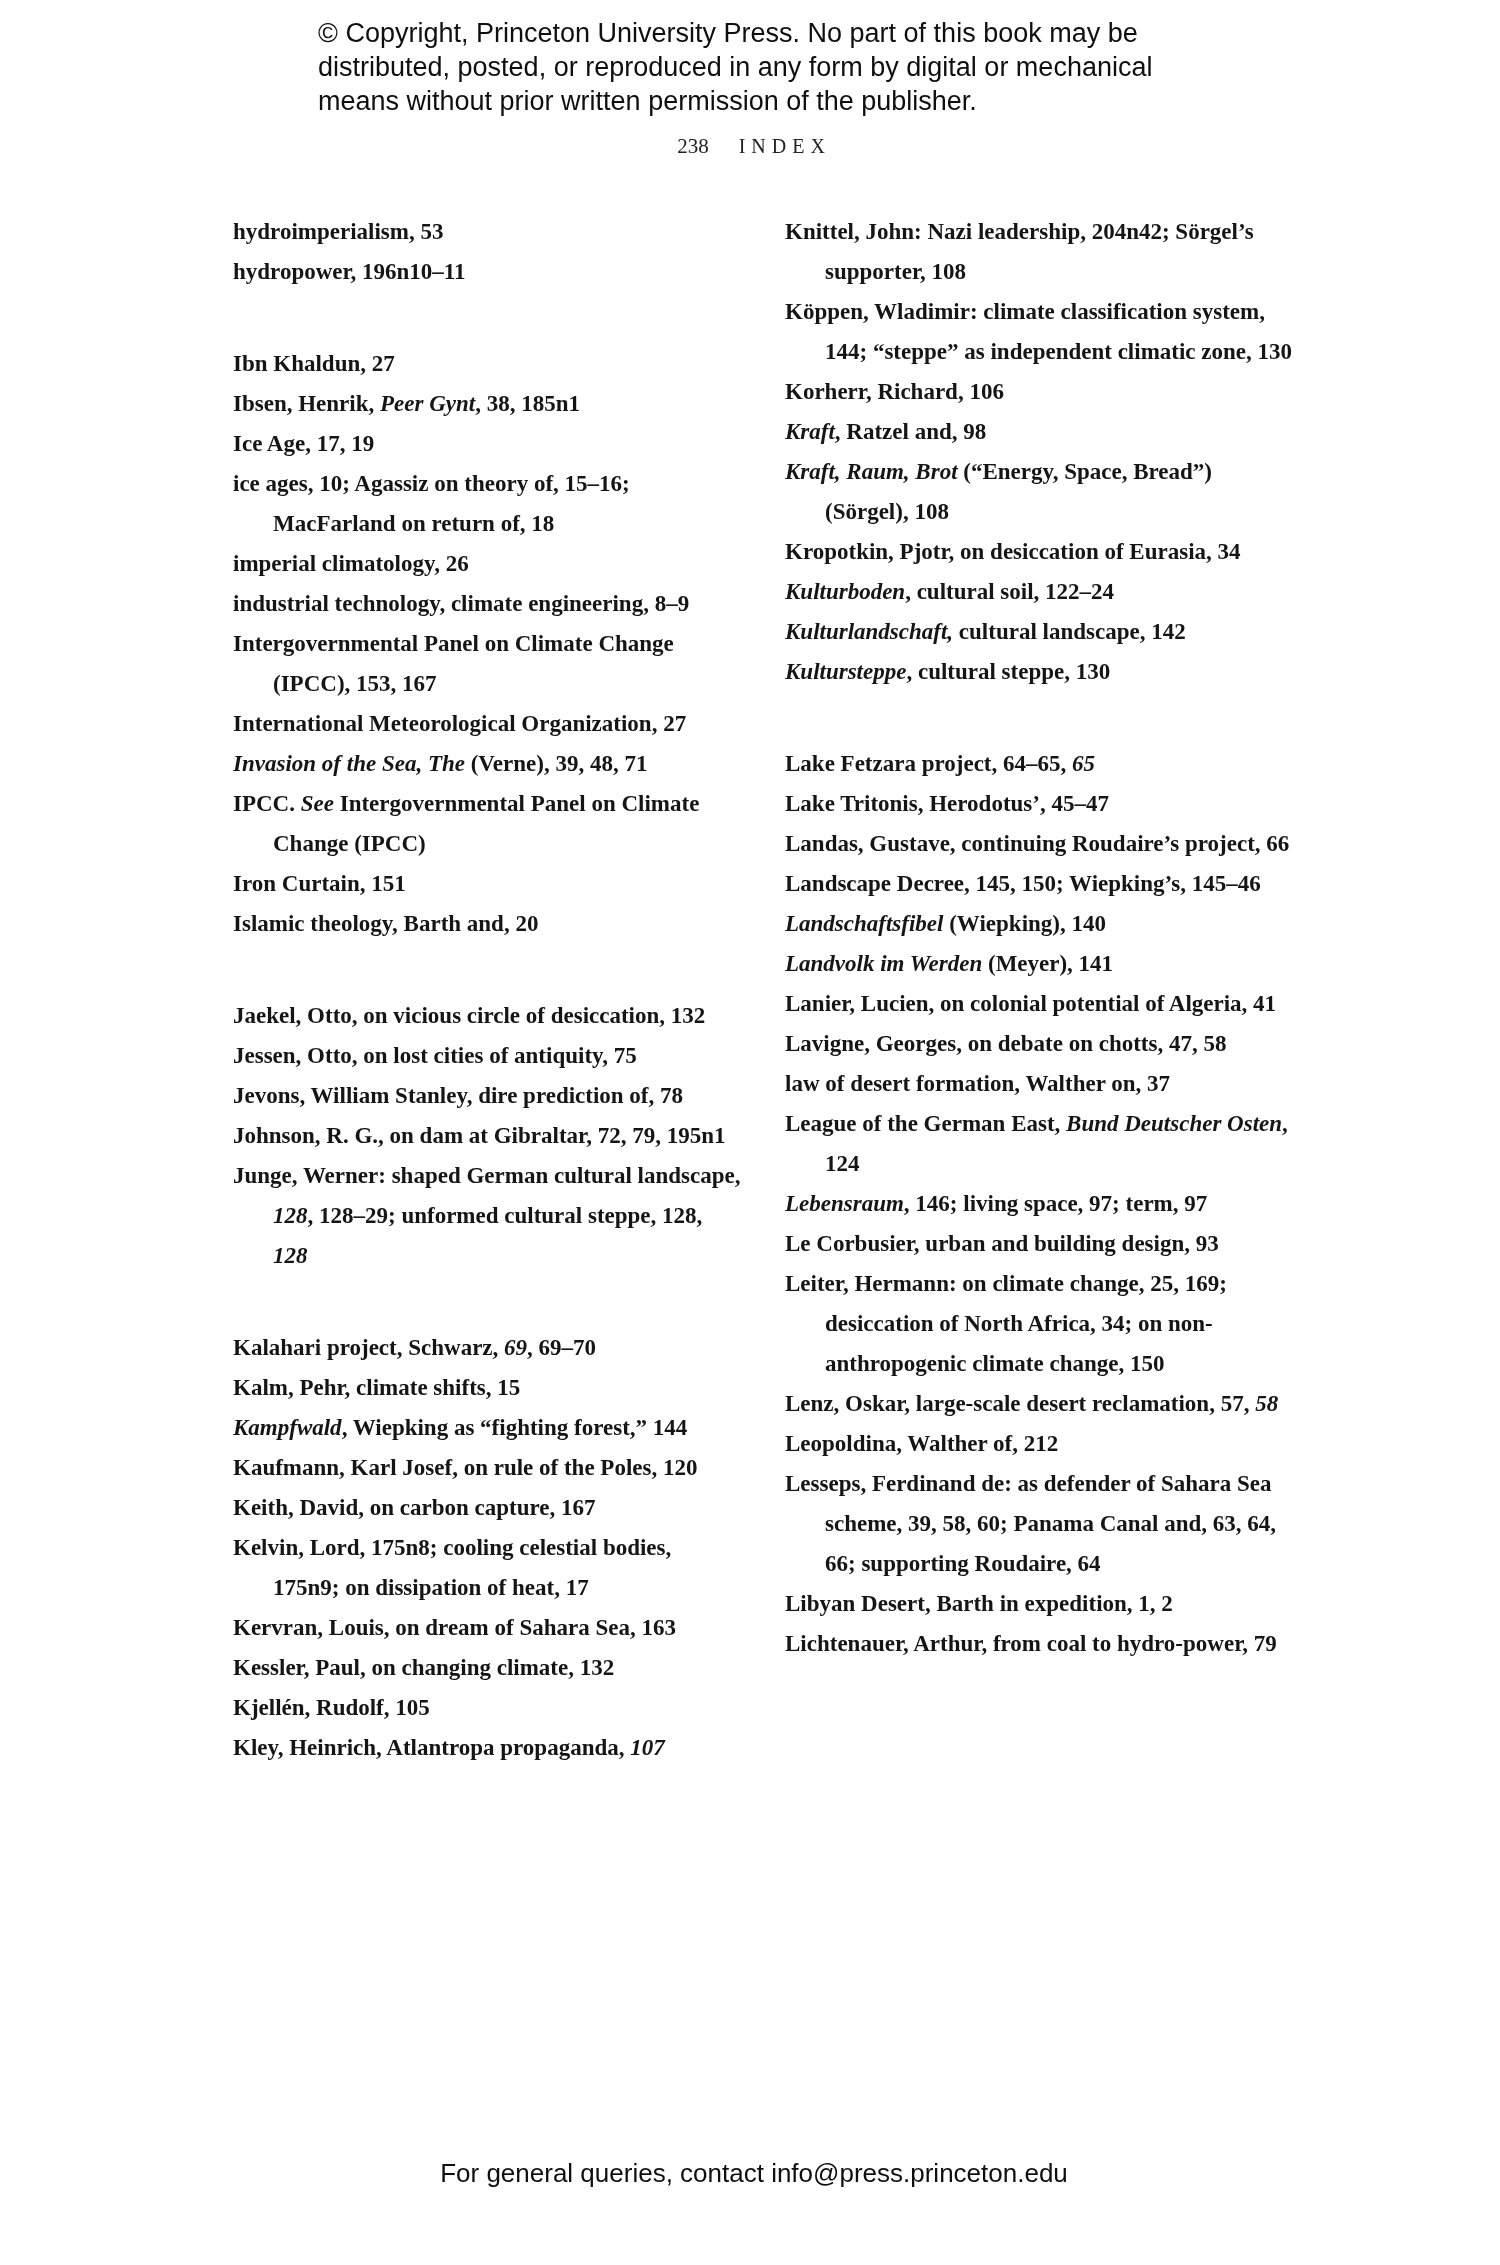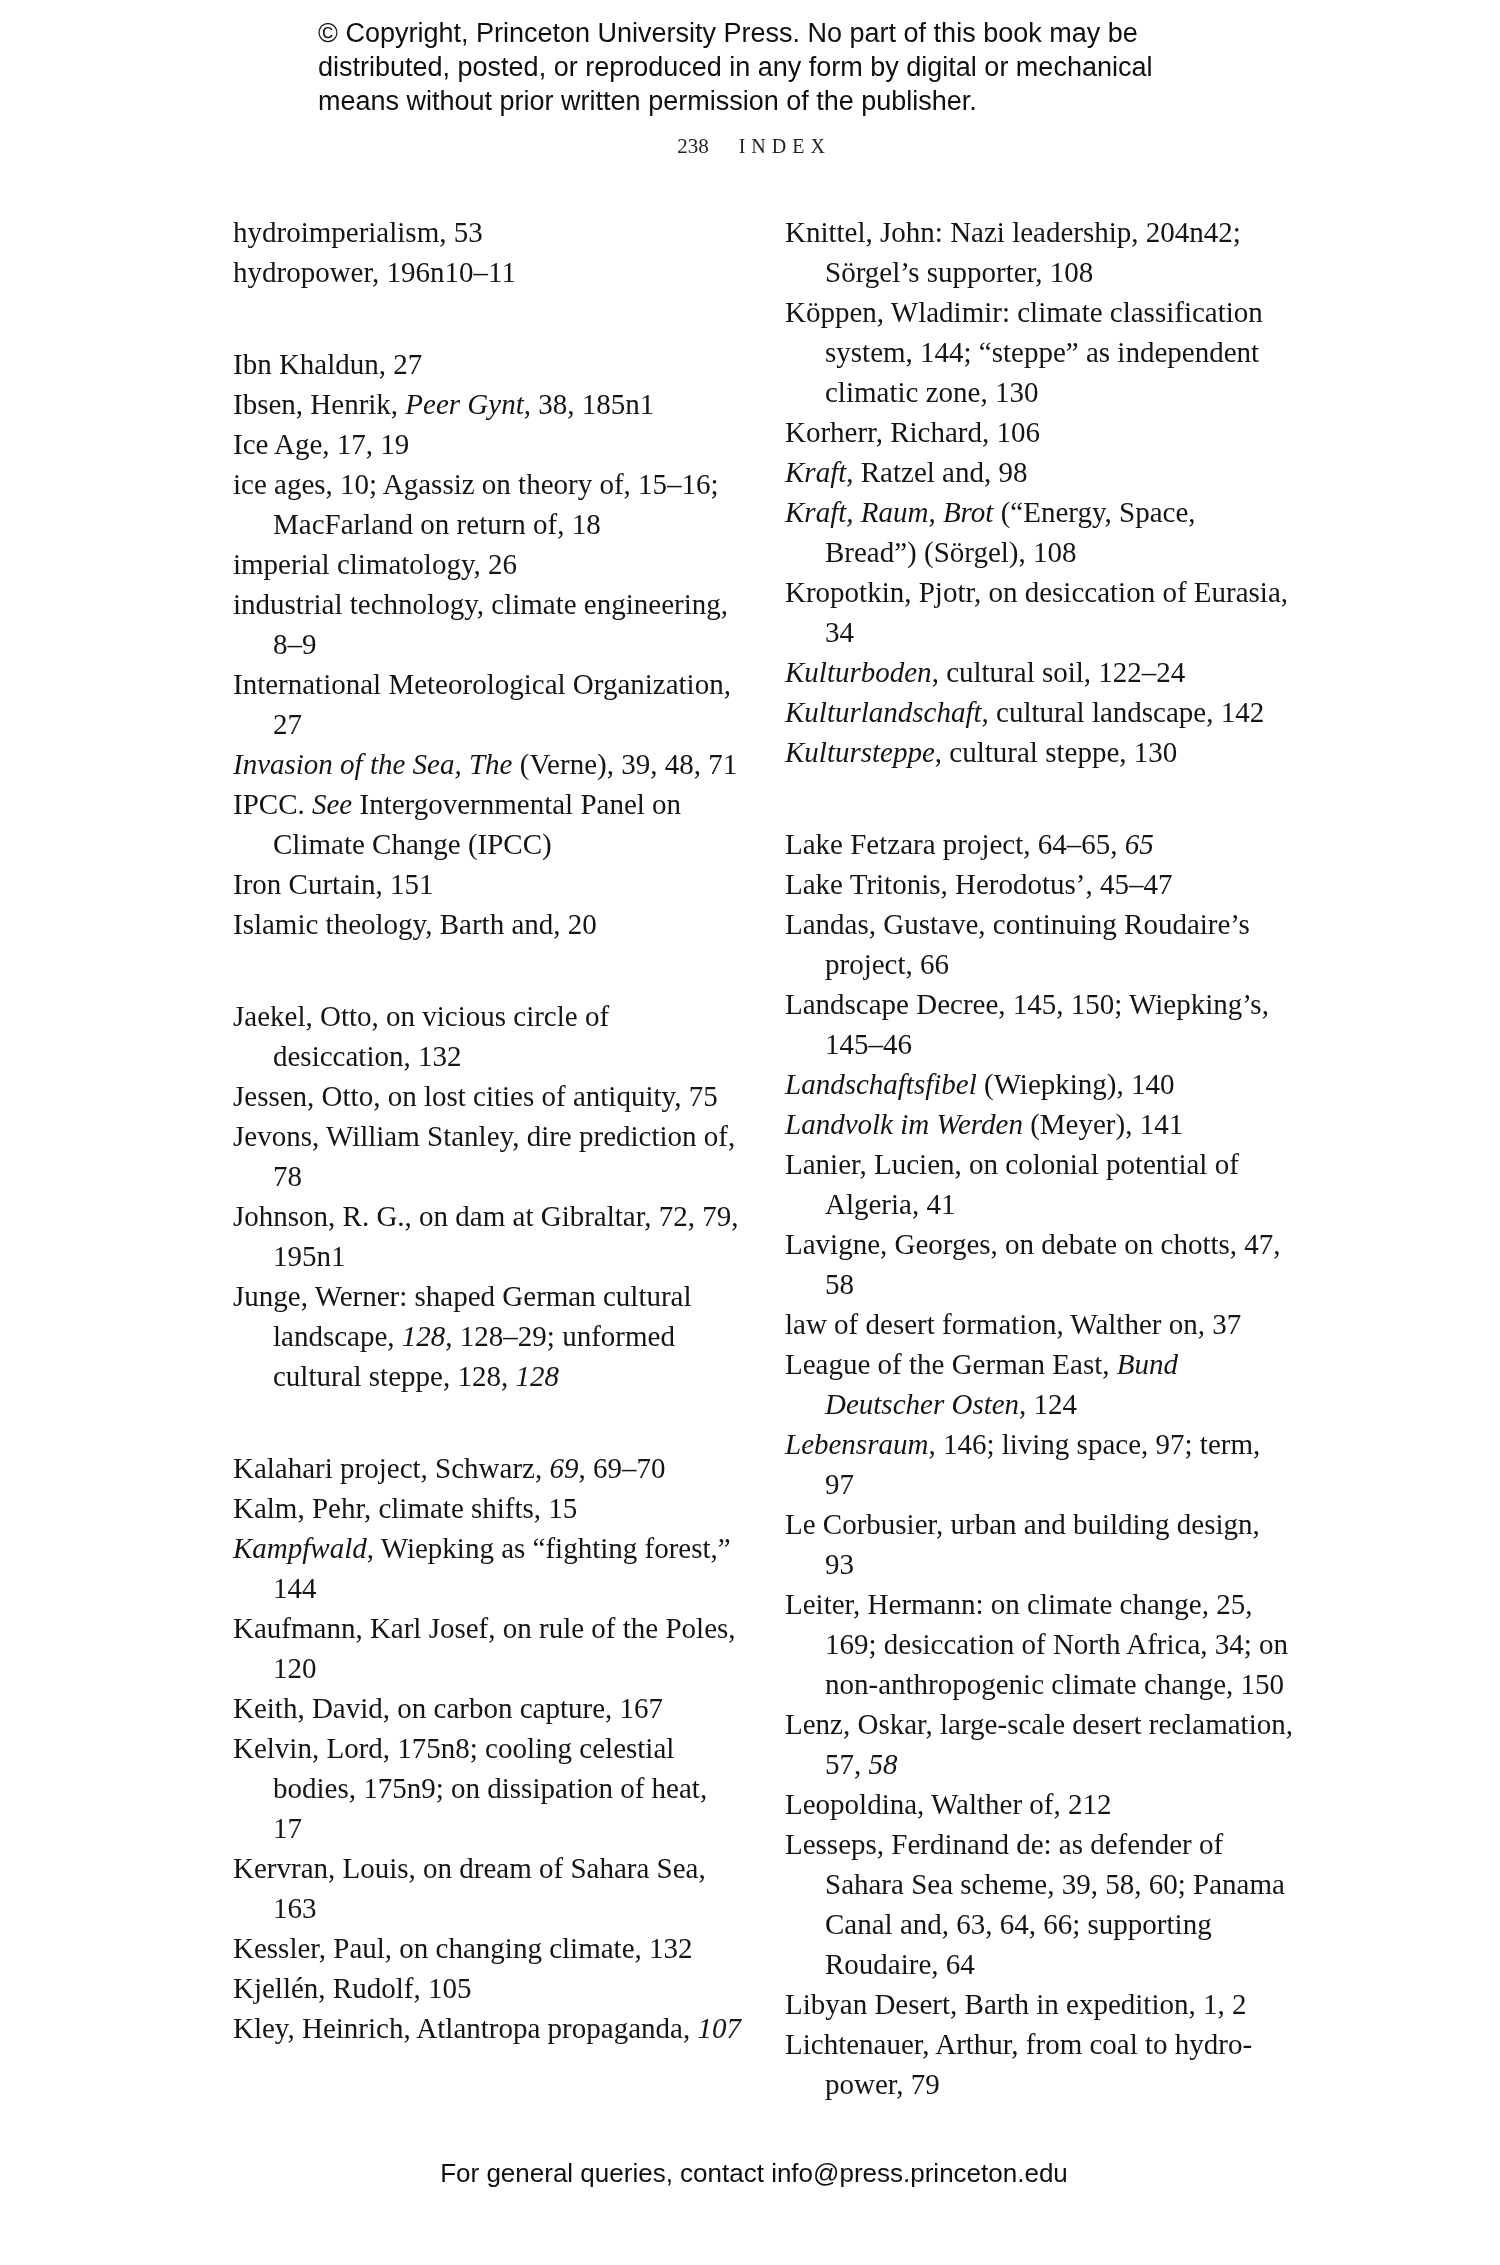--- a/index.html
+++ b/index.html
@@ -13,21 +13,21 @@
     font-size: 27px; line-height: 34px; color: #0f0f0f;
   }
   .pagehead {
     position: absolute; left: 230px; top: 134px; width: 1048px;
     text-align: center; font-size: 21px; color: #222;
   }
   .pagehead .pno { margin-right: 30px; }
   .pagehead .ptitle { letter-spacing: 6px; font-size: 20px; }
   .col {
     position: absolute; top: 212px; width: 508px;
-    font-size: 29px; line-height: 40px;
+    font-size: 23px; line-height: 40px; font-weight: bold;
   }
   .col-left { left: 233px; }
   .col-right { left: 785px; }
   .group + .group { margin-top: 52px; }
   .entry { margin: 0; padding-left: 40px; text-indent: -40px; }
   .it { font-style: italic; }
   .footer {
     position: absolute; left: 230px; top: 2158px; width: 1048px;
     text-align: center; font-family: "Liberation Sans", sans-serif;
     font-size: 26px; color: #0f0f0f;
@@ -47,20 +47,21 @@
       <p class="entry"><span>hydroimperialism, 53</span></p>
       <p class="entry"><span>hydropower, 196n10–11</span></p>
     </div>
     <div class="group">
       <p class="entry"><span>Ibn Khaldun, 27</span></p>
       <p class="entry"><span>Ibsen, Henrik, </span><span class="it">Peer Gynt</span><span>, 38, 185n1</span></p>
       <p class="entry"><span>Ice Age, 17, 19</span></p>
       <p class="entry"><span>ice ages, 10; Agassiz on theory of, 15–16; MacFarland on return of, 18</span></p>
       <p class="entry"><span>imperial climatology, 26</span></p>
       <p class="entry"><span>industrial technology, climate engineering, 8–9</span></p>
+      <p class="entry"><span>Intergovernmental Panel on Climate Change (IPCC), 153, 167</span></p>
       <p class="entry"><span>International Meteorological Organization, 27</span></p>
       <p class="entry"><span class="it">Invasion of the Sea, The</span><span> (Verne), 39, 48, 71</span></p>
       <p class="entry"><span>IPCC. </span><span class="it">See</span><span> Intergovernmental Panel on Climate Change (IPCC)</span></p>
       <p class="entry"><span>Iron Curtain, 151</span></p>
       <p class="entry"><span>Islamic theology, Barth and, 20</span></p>
     </div>
     <div class="group">
       <p class="entry"><span>Jaekel, Otto, on vicious circle of desiccation, 132</span></p>
       <p class="entry"><span>Jessen, Otto, on lost cities of antiquity, 75</span></p>
       <p class="entry"><span>Jevons, William Stanley, dire prediction of, 78</span></p>

